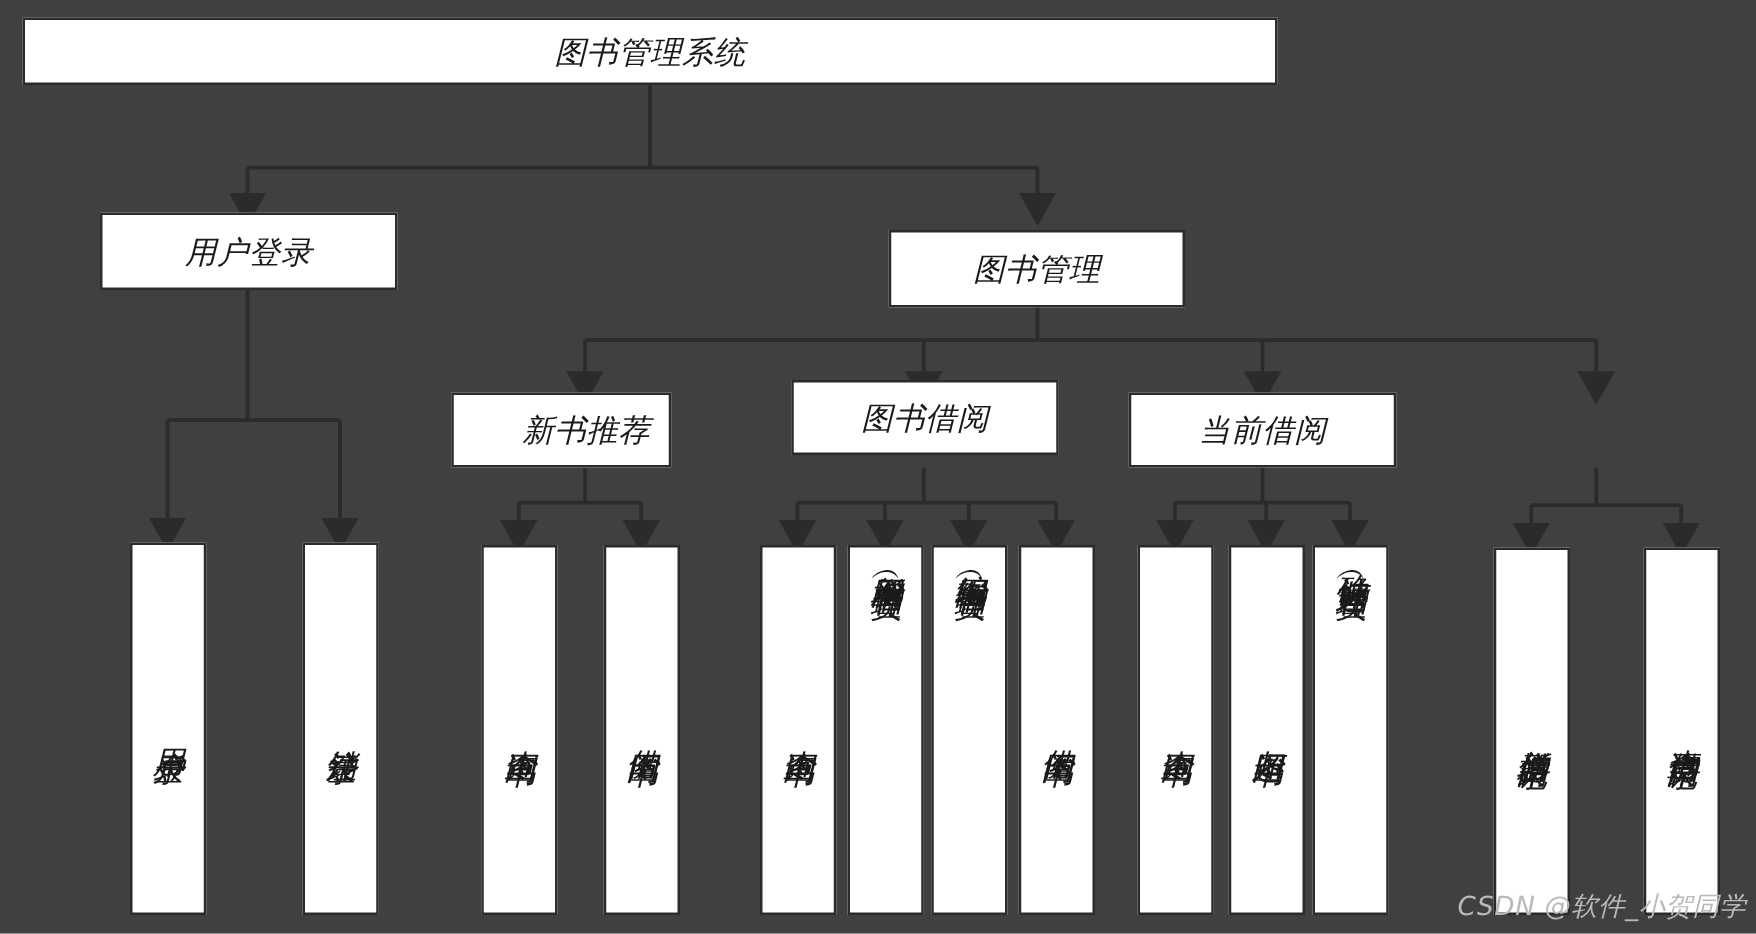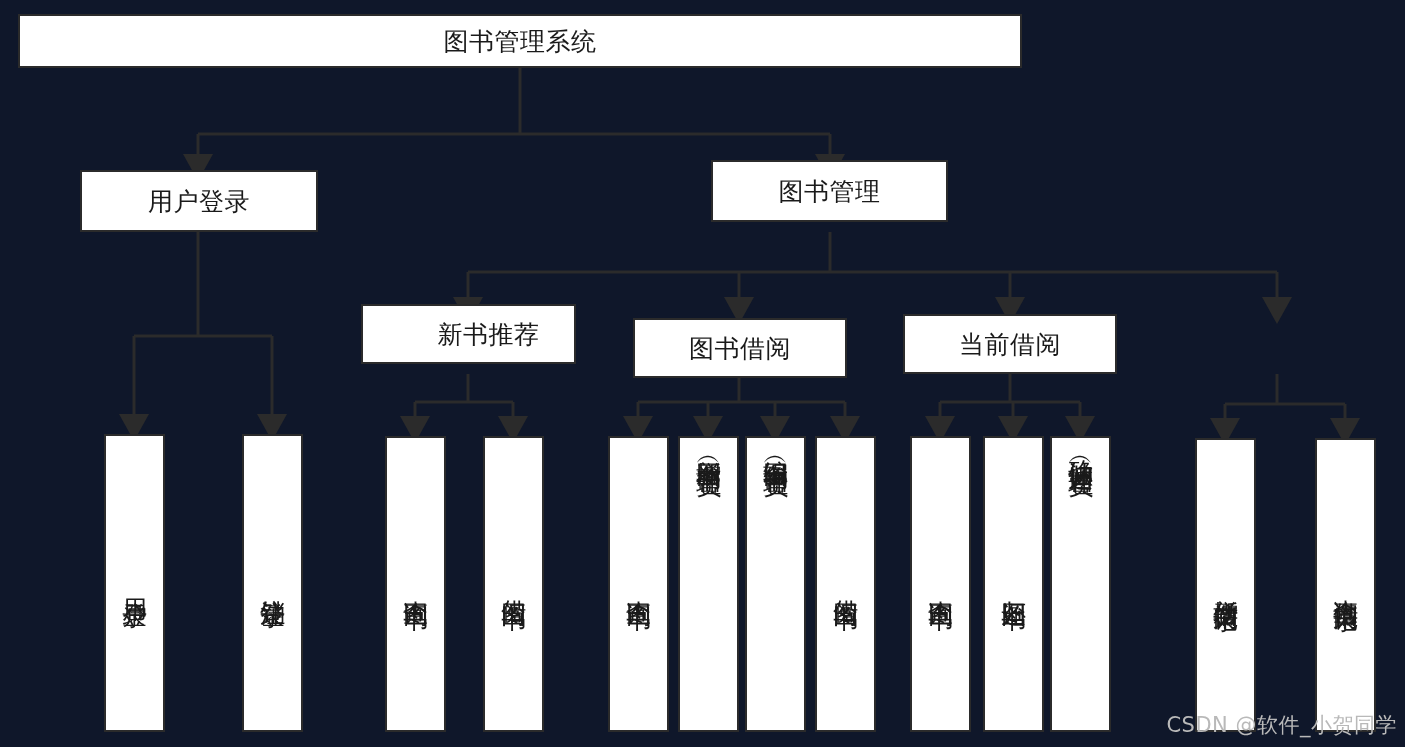--- a/index.html
+++ b/index.html
@@ -7,22 +7,23 @@
     padding: 0;
     background: #ffffff;
   }
   body {
     font-family: "DejaVu Sans", "Liberation Sans", sans-serif;
   }
   #canvas {
     position: relative;
     width: 1405px;
     height: 747px;
-    background: #0f172a;
+    background: #404040;
     overflow: hidden;
+    font-style: italic;
   }
   #wires {
     position: absolute;
     left: 0;
     top: 0;
     width: 1405px;
     height: 747px;
     pointer-events: none;
   }
   .node {
@@ -136,29 +137,29 @@
   </svg>
 
   <div class="node h-node" id="node-root" style="left:18px; top:14px; width:1004px; height:54px;">
     <span class="label">图书管理系统</span>
   </div>
 
   <div class="node h-node" style="left:80px; top:170px; width:238px; height:62px;">
     <span class="label">用户登录</span>
   </div>
 
-  <div class="node h-node" style="left:711px; top:160px; width:237px; height:62px;">
+  <div class="node h-node" style="left:711px; top:184px; width:237px; height:62px;">
     <span class="label">图书管理</span>
   </div>
 
-  <div class="node h-node" style="left:361px; top:304px; width:215px; height:60px;padding-left:40px;">
+  <div class="node h-node" style="left:361px; top:314px; width:176px; height:60px;padding-left:40px;">
     <span class="label">新书推荐</span>
   </div>
 
-  <div class="node h-node" style="left:633px; top:318px; width:214px; height:60px;">
+  <div class="node h-node" style="left:633px; top:304px; width:214px; height:60px;">
     <span class="label">图书借阅</span>
   </div>
 
   <div class="node h-node" style="left:903px; top:314px; width:214px; height:60px;">
     <span class="label">当前借阅</span>
   </div>
 
 
   <div class="node v-node" style="left:104px; top:434px; width:61px; height:298px;">
     <span class="label">用户登录</span>

